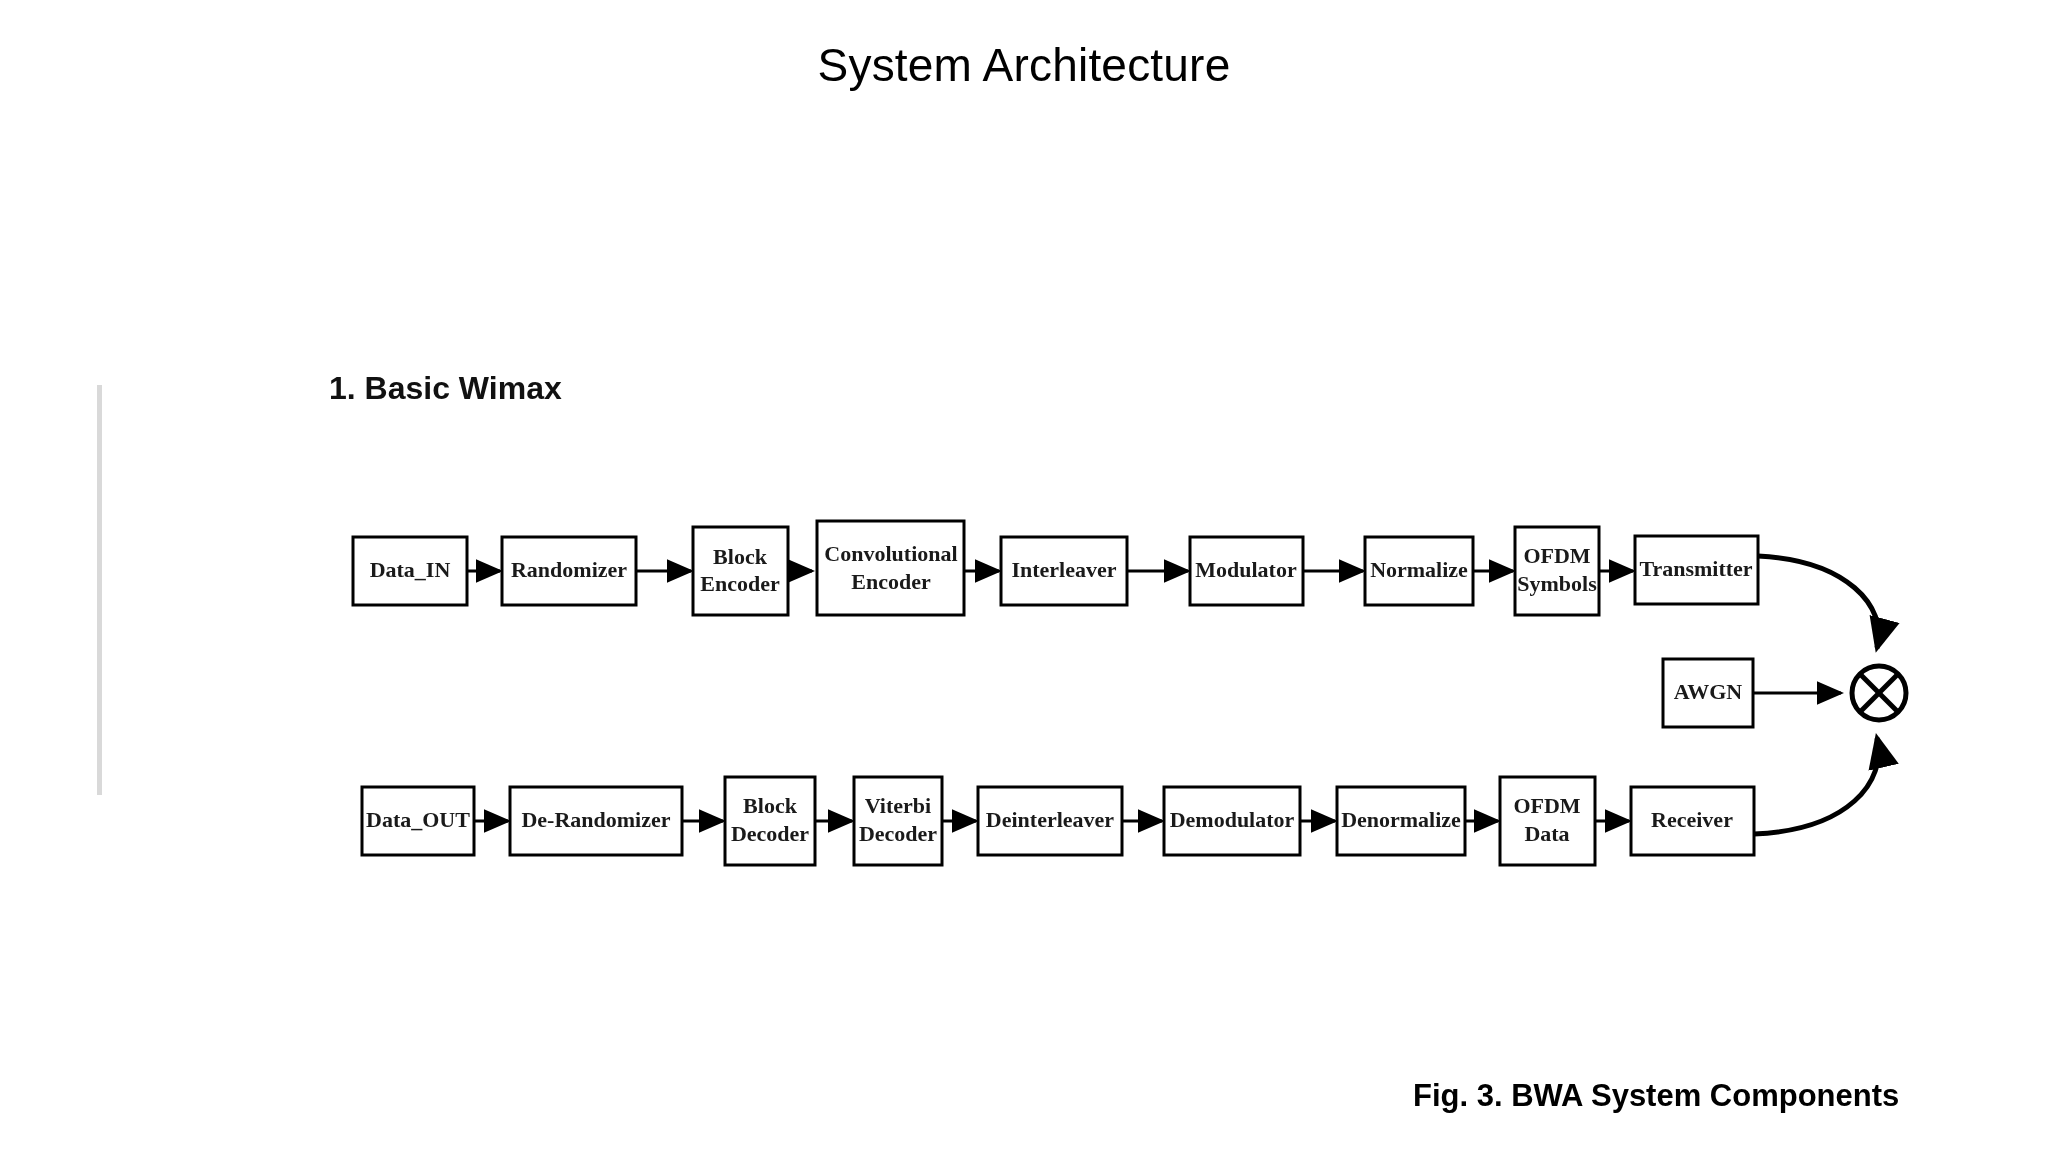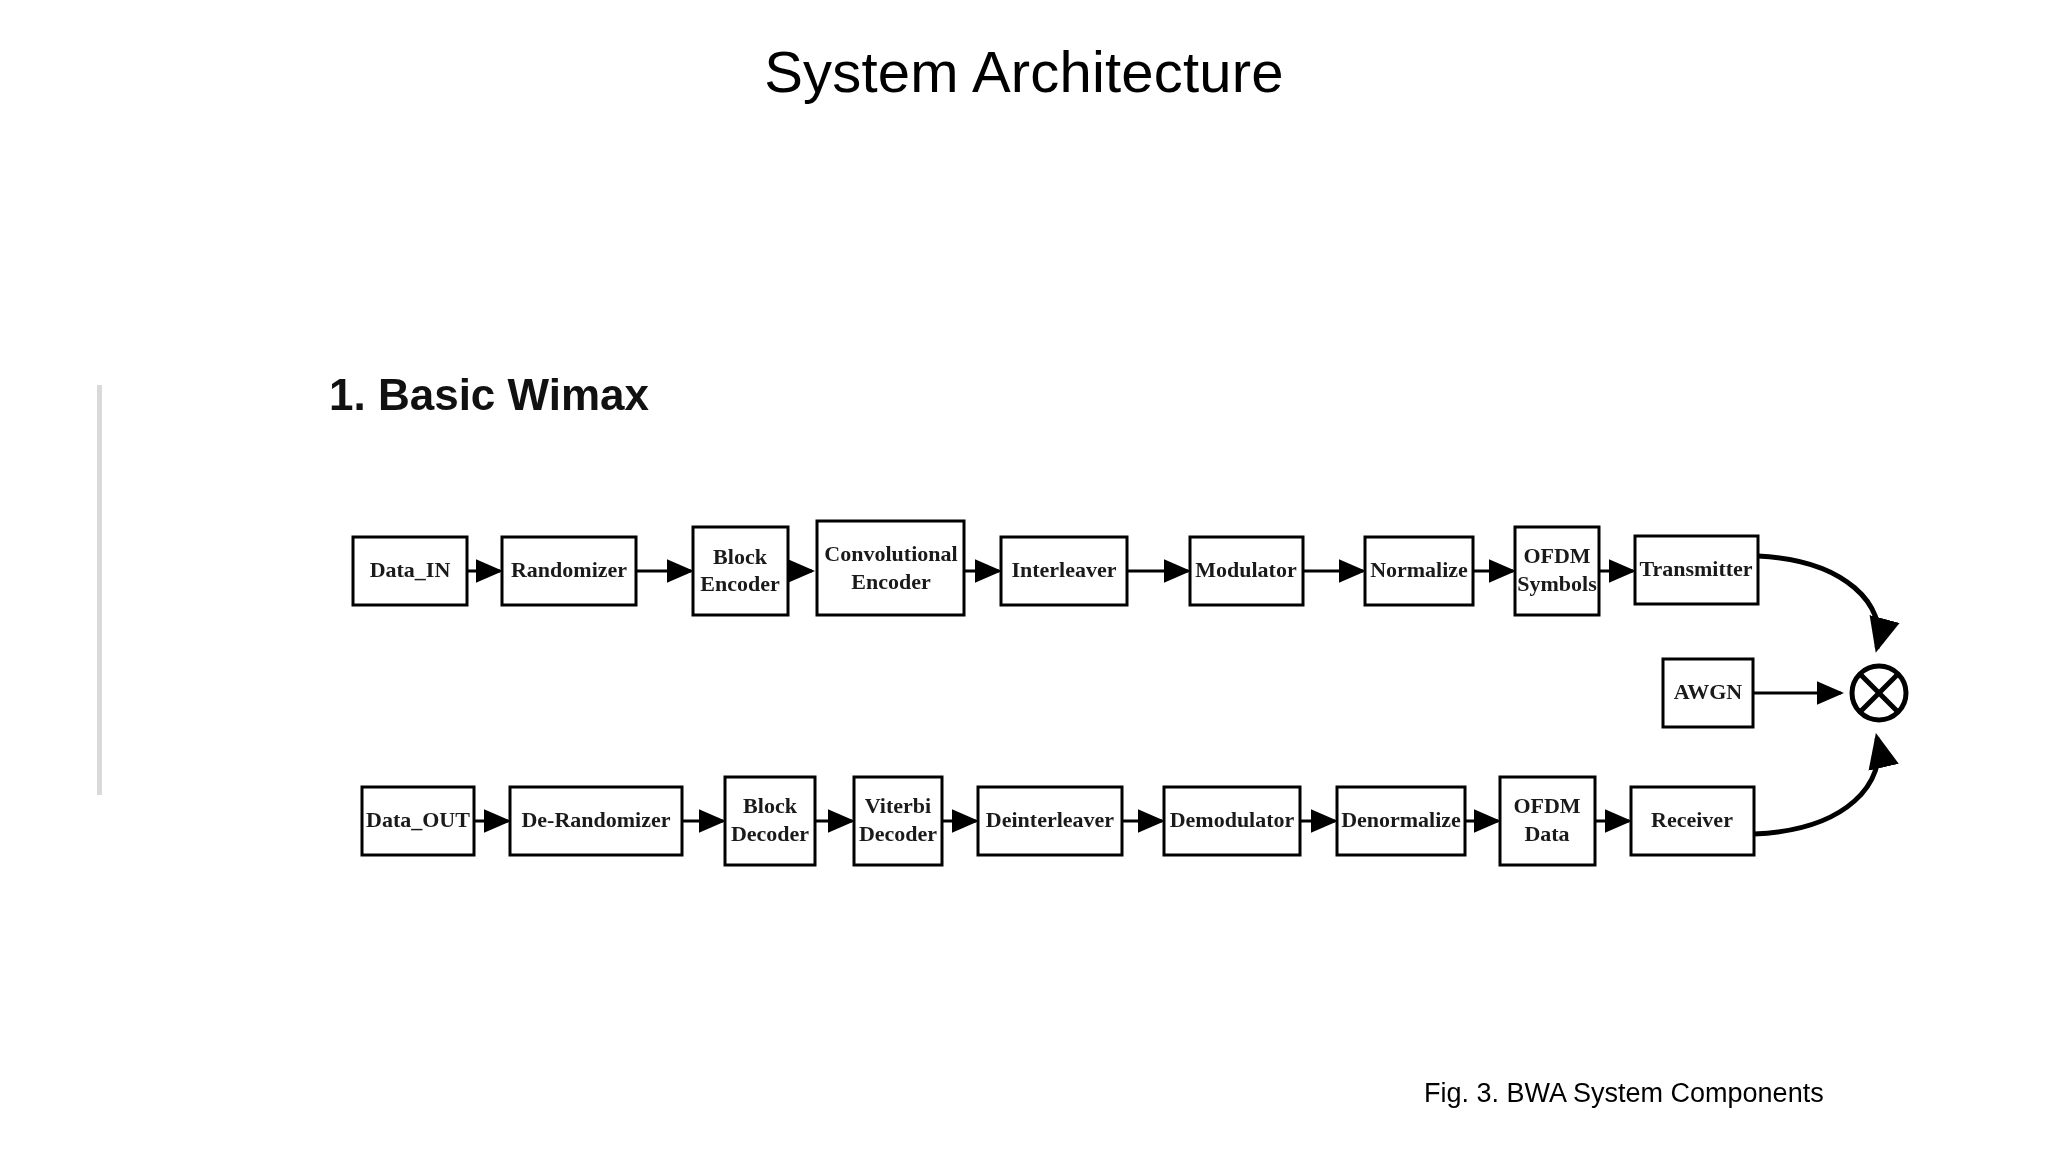--- a/index.html
+++ b/index.html
@@ -19,21 +19,21 @@
 
   
   .slide-title {
     position: absolute;
     left: 0;
     top: 38px;
     width: 2048px;
     text-align: center;
     font-family: "Liberation Sans", sans-serif;
     font-weight: 400;
-    font-size: 58px;
+    font-size: 46px;
     letter-spacing: 0.2px;
     color: #000000;
     white-space: nowrap;
   }
 
   
   .accent-bar {
     position: absolute;
     left: 97px;
     top: 385px;
@@ -42,36 +42,35 @@
     background: #d9d9d9;
   }
 
   
   .section-heading {
     position: absolute;
     left: 329px;
     top: 370px;
     font-family: "Liberation Sans", sans-serif;
     font-weight: 700;
-    font-size: 44px;
+    font-size: 32px;
     color: #111111;
     white-space: nowrap;
   }
 
   
   .figure-caption {
     position: absolute;
     left: 1413px;
     top: 1078px;
     font-family: "Liberation Sans", sans-serif;
-    font-weight: 400;
-    font-size: 27px;
+    font-weight: 700;
+    font-size: 31px;
     color: #000000;
     white-space: nowrap;
-    margin-left: 11px;
   }
 
   
   .diagram {
     position: absolute;
     left: 0;
     top: 0;
     width: 2048px;
     height: 1152px;
     margin-left: 36px;

